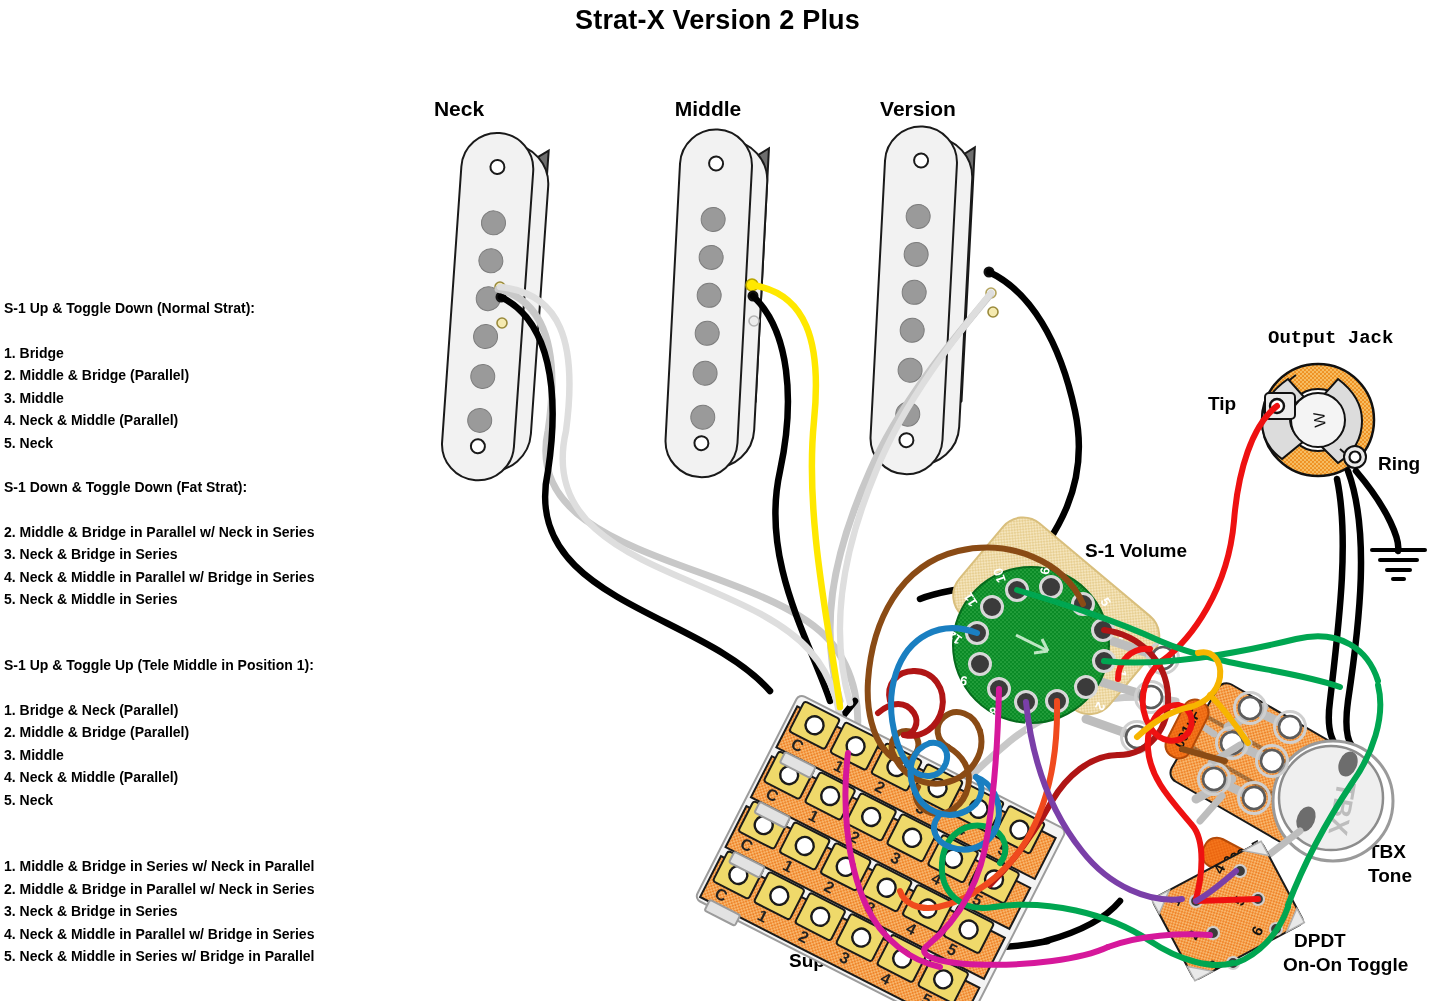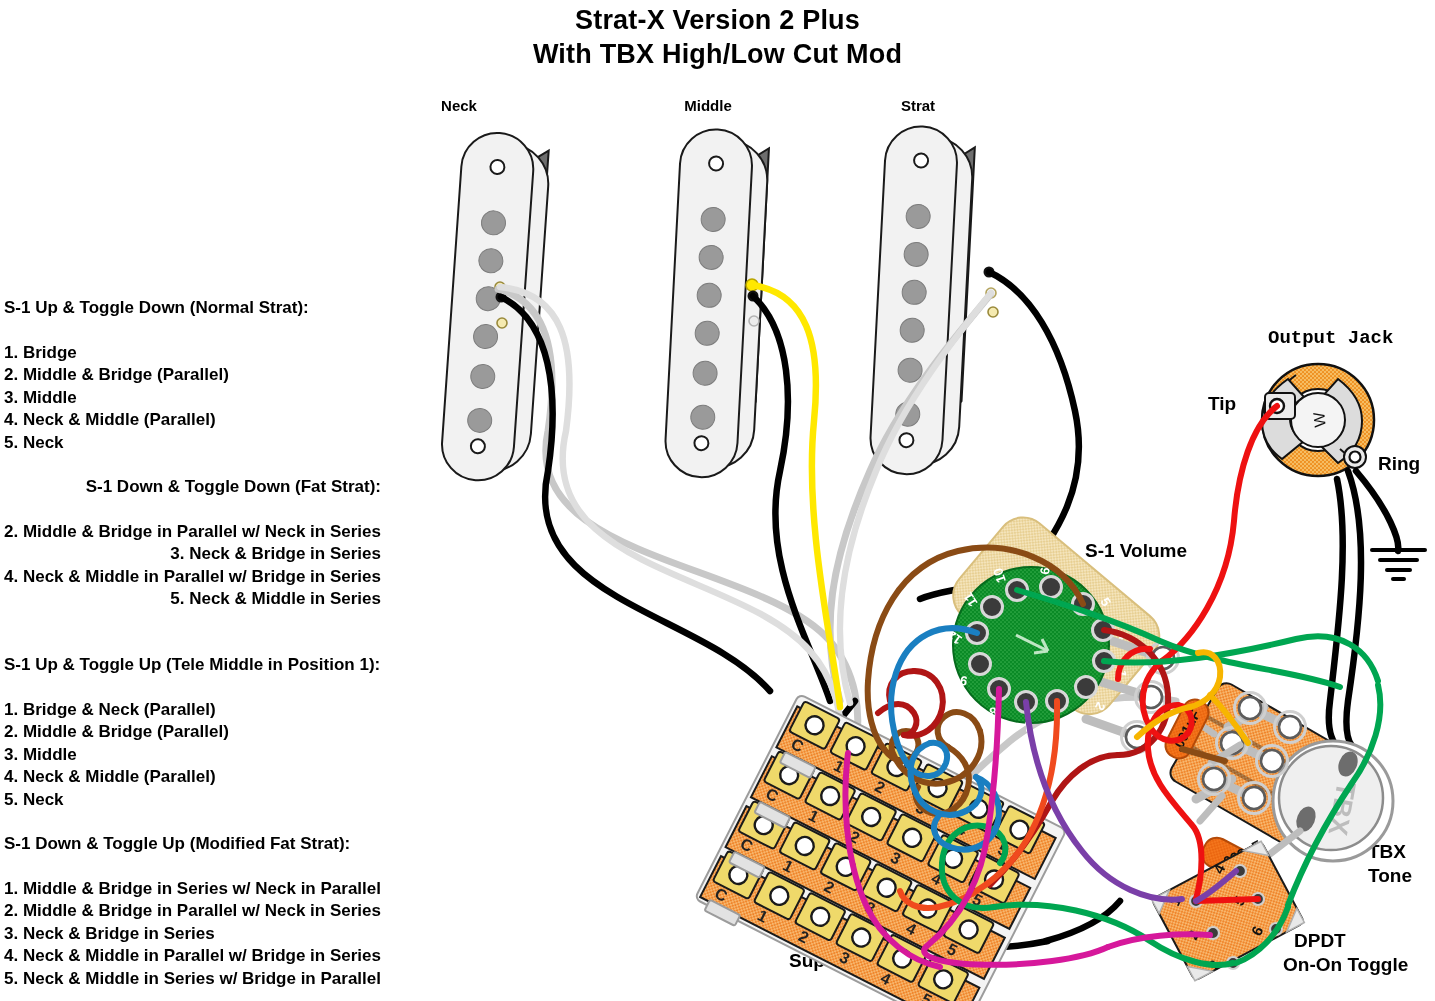--- a/index.html
+++ b/index.html
@@ -4,39 +4,38 @@
 <style>
   html,body{margin:0;padding:0;background:#ffffff;}
   body{width:1435px;height:1001px;position:relative;overflow:hidden;
        font-family:"Liberation Sans",sans-serif;color:#000;}
   #stage{position:absolute;left:0;top:1px;width:1435px;height:1001px;}
   svg#canvas{position:absolute;left:0;top:0;width:1435px;height:1001px;}
   .ttl{position:absolute;width:1435px;text-align:center;font-weight:bold;
        font-size:27px;letter-spacing:.2px;line-height:31px;}
   #title1{top:4px;}
   #title2{top:38px;}
-  .pklabel{position:absolute;font-weight:bold;font-size:15px;text-align:center;width:140px;}
-  .legend{position:absolute;left:4px;font-weight:bold;font-size:17px;line-height:22.6px;white-space:nowrap;}
+  .pklabel{position:absolute;font-weight:bold;font-size:21px;text-align:center;width:140px;}
+  .legend{position:absolute;left:4px;font-weight:bold;font-size:14px;line-height:22.6px;white-space:nowrap;}
   .legend .hd{margin:0;padding:0;}
   .legend ol{list-style:none;margin:0;padding:0;}
   .legend li{margin:0;padding:0;}
   .gap{height:22px;}
   .cmplabel{position:absolute;font-weight:bold;font-size:19px;}
 </style>
 </head>
 <body>
 
 <div id="stage">
 
   <div class="ttl" id="title1">Strat-X Version 2 Plus</div>
-  <div class="ttl" id="title2">With TBX High/Low Cut Mod</div>
 
   <div class="pklabel" style="left:389px;top:96px;">Neck</div>
   <div class="pklabel" style="left:638px;top:96px;">Middle</div>
-  <div class="pklabel" style="left:848px;top:96px;">Strat</div>
+  <div class="pklabel" style="left:848px;top:96px;">Version</div>
 
   <div class="cmplabel" style="left:1268px;top:326px;font-family:Liberation Mono, monospace;">Output Jack</div>
   <div class="cmplabel" style="left:1208px;top:392px;">Tip</div>
   <div class="cmplabel" style="left:1378px;top:452px;">Ring</div>
   <div class="cmplabel" style="left:1085px;top:539px;">S-1 Volume</div>
   <div class="cmplabel" style="left:821px;top:925px;">5-Way</div>
   <div class="cmplabel" style="left:789px;top:949px;">Super Switch</div>
   <div class="cmplabel" style="left:1368px;top:840px;">TBX</div>
   <div class="cmplabel" style="left:1368px;top:864px;">Tone</div>
   <div class="cmplabel" style="left:1294px;top:929px;">DPDT</div>
@@ -47,21 +46,21 @@
     <div class="gap"></div>
     <ol>
       <li>1. Bridge</li>
       <li>2. Middle &amp; Bridge (Parallel)</li>
       <li>3. Middle</li>
       <li>4. Neck &amp; Middle (Parallel)</li>
       <li>5. Neck</li>
     </ol>
   </div>
 
-  <div class="legend" style="top:475px;text-align:right;">
+  <div class="legend" style="top:475px;">
     <div class="hd">S-1 Down &amp; Toggle Down (Fat Strat):</div>
     <div class="gap"></div>
     <ol>
       <li>2. Middle &amp; Bridge in Parallel w/ Neck in Series</li>
       <li>3. Neck &amp; Bridge in Series</li>
       <li>4. Neck &amp; Middle in Parallel w/ Bridge in Series</li>
       <li>5. Neck &amp; Middle in Series</li>
     </ol>
   </div>
 
@@ -71,21 +70,20 @@
     <ol>
       <li>1. Bridge &amp; Neck (Parallel)</li>
       <li>2. Middle &amp; Bridge (Parallel)</li>
       <li>3. Middle</li>
       <li>4. Neck &amp; Middle (Parallel)</li>
       <li>5. Neck</li>
     </ol>
   </div>
 
   <div class="legend" style="top:832px;">
-    <div class="hd">S-1 Down &amp; Toggle Up (Modified Fat Strat):</div>
     <div class="gap"></div>
     <ol>
       <li>1. Middle &amp; Bridge in Series w/ Neck in Parallel</li>
       <li>2. Middle &amp; Bridge in Parallel w/ Neck in Series</li>
       <li>3. Neck &amp; Bridge in Series</li>
       <li>4. Neck &amp; Middle in Parallel w/ Bridge in Series</li>
       <li>5. Neck &amp; Middle in Series w/ Bridge in Parallel</li>
     </ol>
   </div>
 

